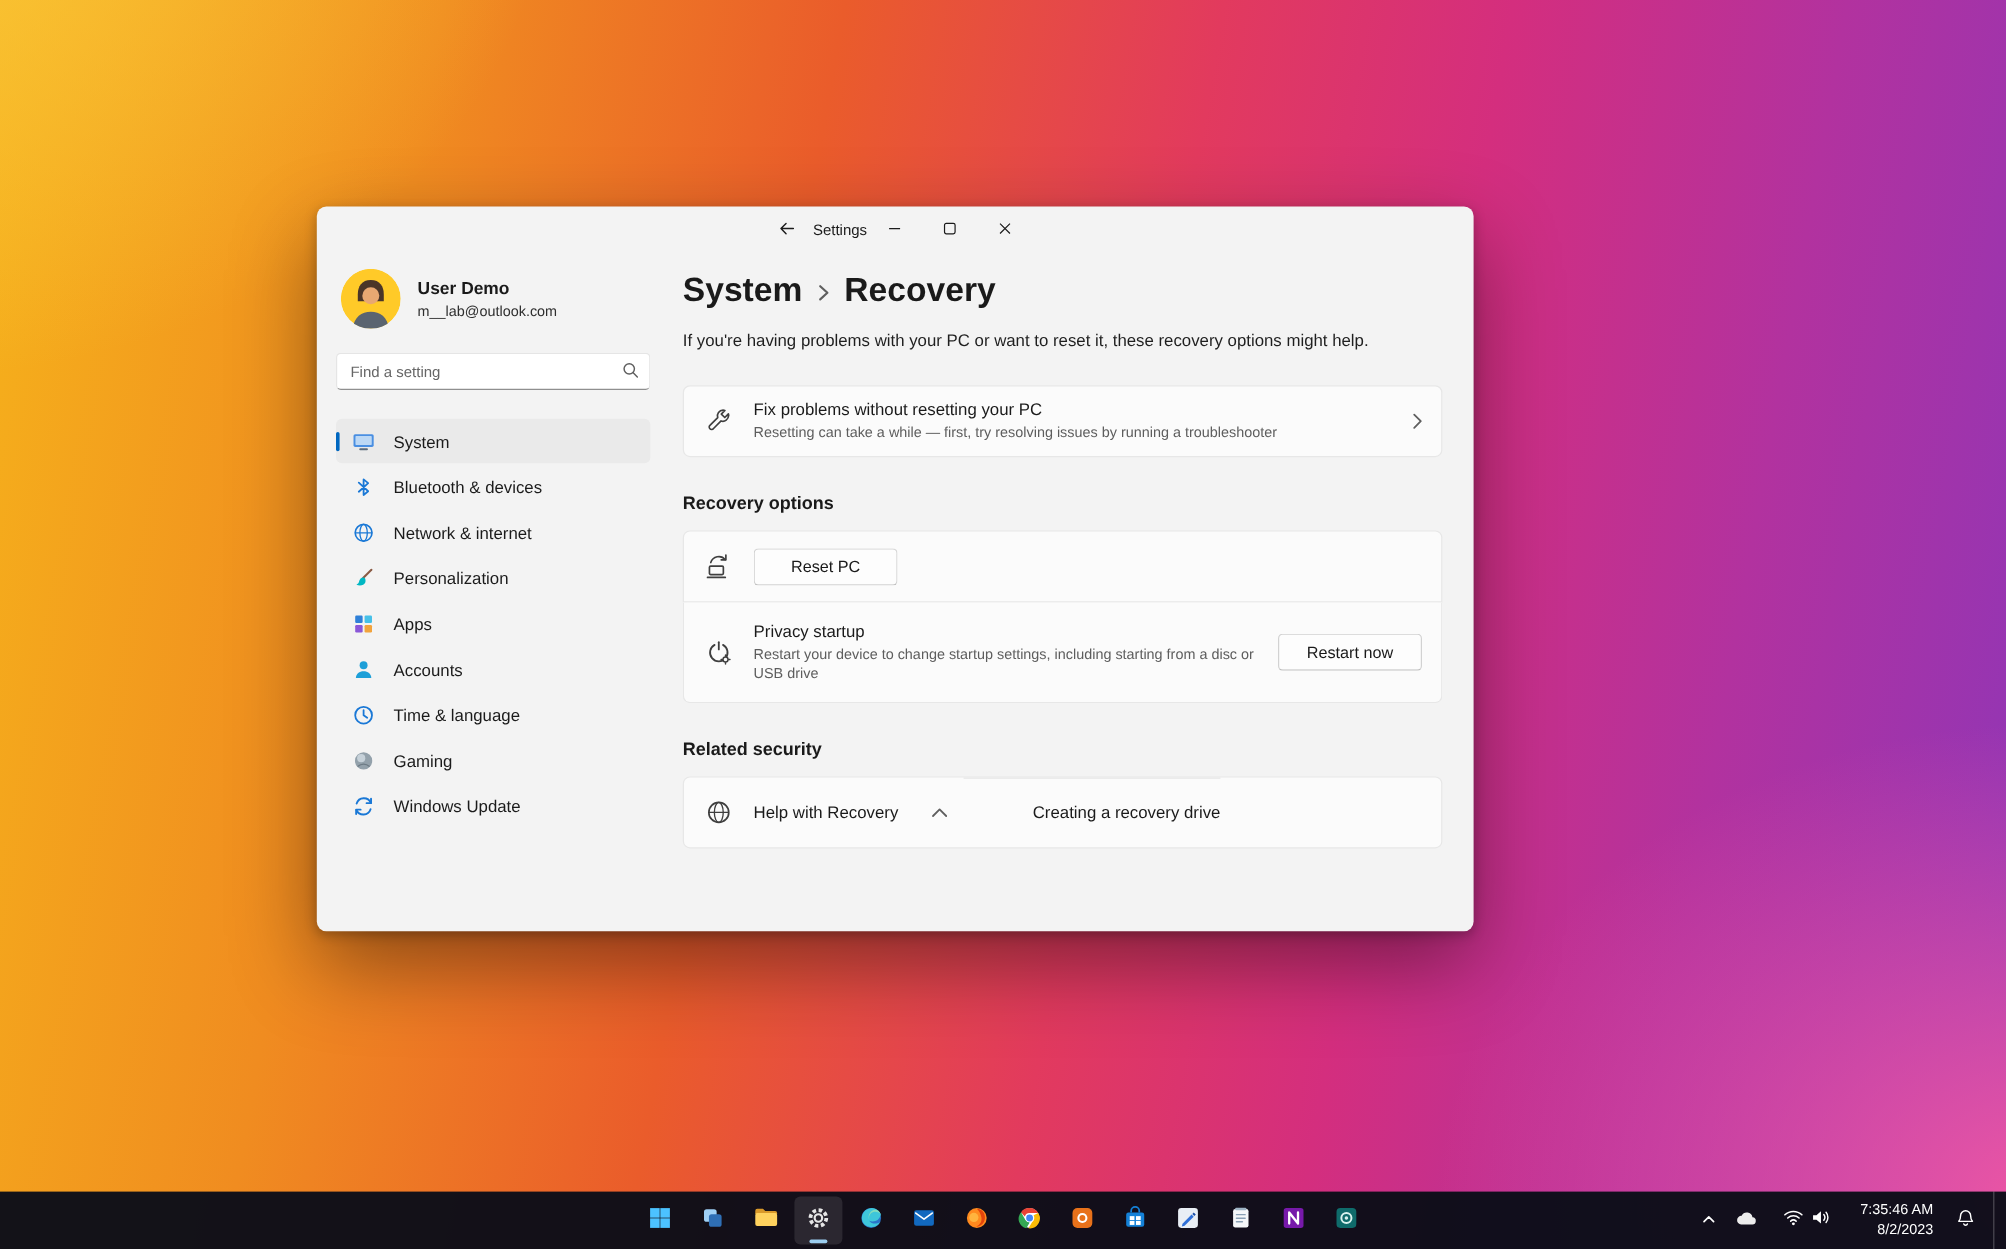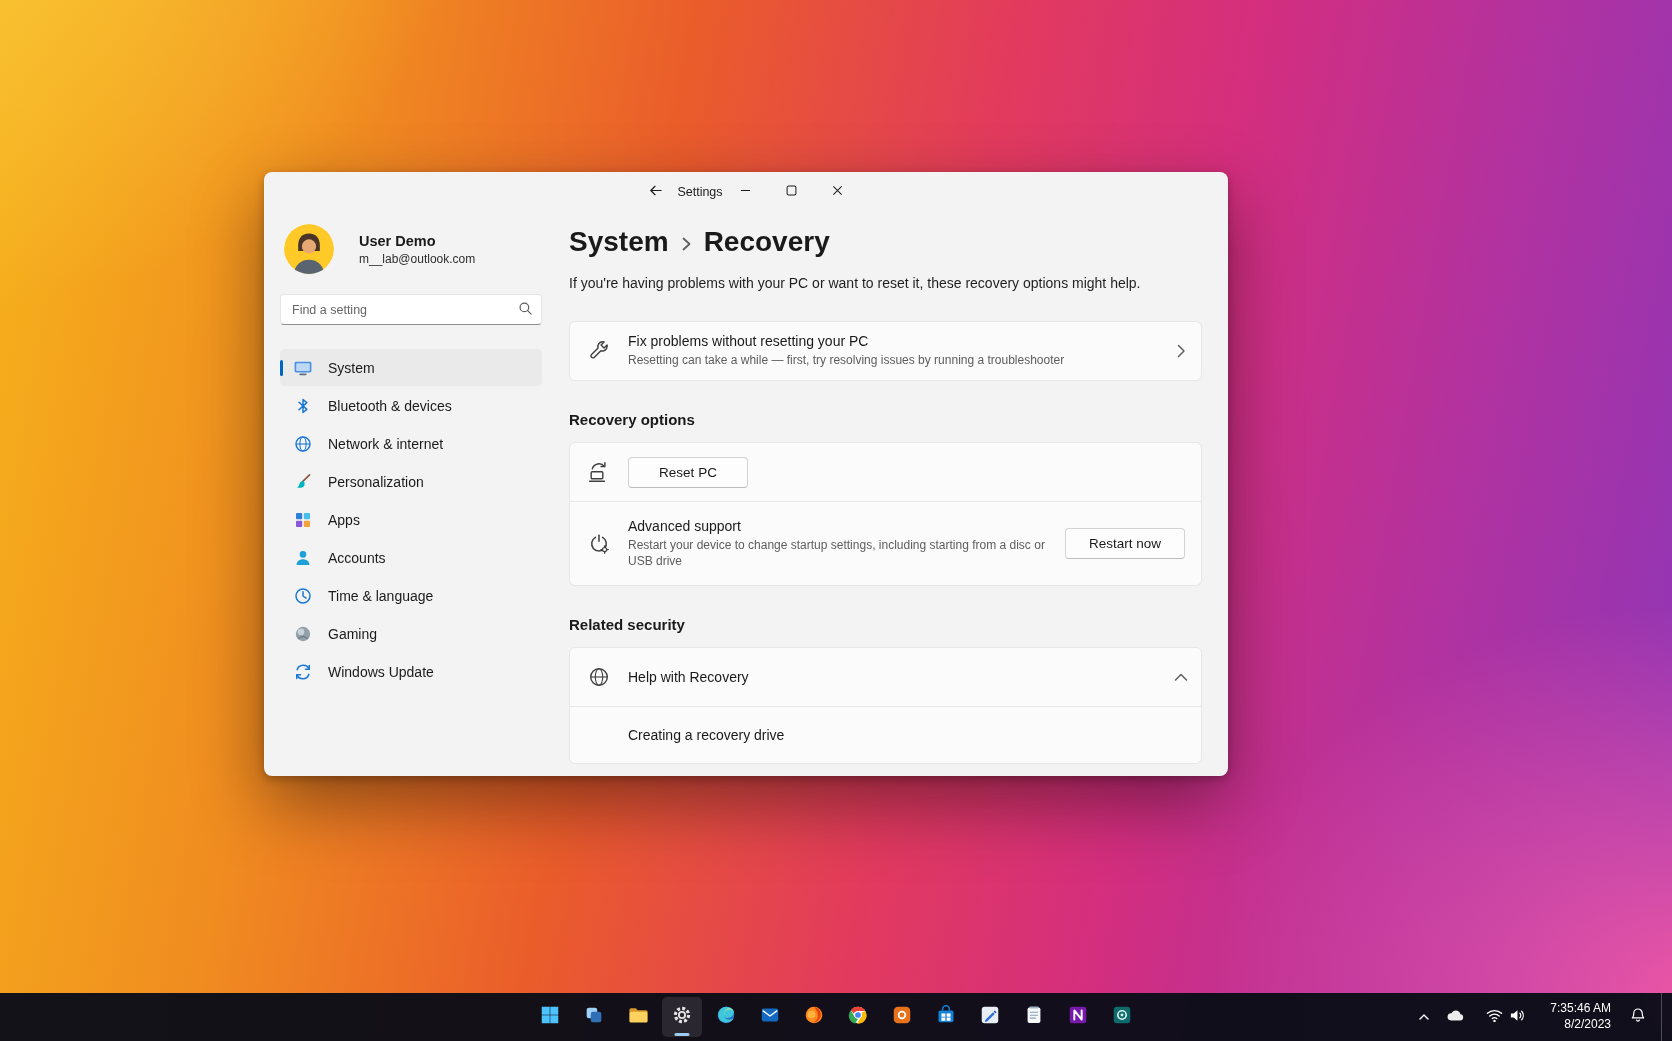--- a/index.html
+++ b/index.html
@@ -24,21 +24,21 @@
     display:flex; align-items:center; justify-content:center; cursor:pointer; }
   .win-title { font-size:12.5px; color:#1b1b1b; }
   .win-controls { display:flex; align-self:flex-start; }
   .win-controls button { width:46px; height:38px; border:none; background:transparent; display:flex;
     align-items:center; justify-content:center; cursor:pointer; }
 
   .window-body { flex:1; display:flex; min-height:0; }
 
   
   .sidebar { flex:0 0 290px; padding:2px 12px 0 16px; }
-  .user-row { display:flex; align-items:center; gap:25px; padding:10px 4px 0 4px; cursor:pointer; }
+  .user-row { display:flex; align-items:center; gap:14px; padding:10px 4px 0 4px; cursor:pointer; }
   .avatar { width:50px; height:50px; border-radius:50%; overflow:hidden; flex:0 0 50px; }
   .user-name { font-size:14.5px; font-weight:700; color:#1a1a1a; }
   .user-email { font-size:12px; color:#2e2e2e; margin-top:3px; }
 
   .searchbox { position:relative; margin-top:20px; }
   .searchbox input { width:100%; height:31px; background:#ffffff; border:1px solid #e5e5e5;
     border-bottom:1px solid #8f8f8f; border-radius:4px; padding:0 32px 0 11px; font-size:12.5px;
     color:#1b1b1b; font-family:inherit; outline:none; }
   .searchbox input::placeholder { color:#666; }
   .searchbox .search-ic { position:absolute; right:9px; top:7px; }
@@ -75,21 +75,21 @@
   .card-group .card { border-radius:0; }
   .card-group .card:first-child { border-radius:6px 6px 0 0; }
   .card-group .card + .card { border-top:none; border-radius:0 0 6px 6px; }
   .reset-card { height:60px; }
   .advanced-card { height:84px; }
 
   .win-btn { min-width:120px; height:31px; margin-right:16px; background:#fdfdfd;
     border:1px solid #d2d2d2; border-bottom-color:#bdbdbd; border-radius:4px;
     font-size:13.5px; color:#1a1a1a; font-family:inherit; cursor:pointer; flex:0 0 auto; }
 
-  .help-card { flex-direction:column; align-items:stretch; padding:0; }
+  .help-card { flex-direction:row; align-items:stretch; padding:0; }
   .help-head { display:flex; align-items:center; height:58px; cursor:pointer; }
   .help-link-row { border-top:1px solid #e7e7e7; height:57px; display:flex; align-items:center;
     padding-left:58px; }
   .help-link { font-size:14px; color:#1a1a1a; cursor:pointer; }
 
   
   .taskbar { position:absolute; left:0; bottom:0; width:100%; height:48px;
     background:rgba(11,13,24,0.97); }
   .tb-center { position:absolute; left:50%; top:4px; transform:translateX(-50%);
     display:flex; gap:4px; }
@@ -330,21 +330,21 @@
                   <circle cx="17.6" cy="17.6" r="2.1" fill="#fbfbfb" stroke="#3f3f3f" stroke-width="1.2"></circle>
                   <g stroke="#3f3f3f" stroke-width="1.2" stroke-linecap="round">
                     <path d="M17.6 14.9v-1"></path>
                     <path d="M17.6 21.3v-1"></path>
                     <path d="M14.9 17.6h-1"></path>
                     <path d="M21.3 17.6h-1"></path>
                   </g>
                 </svg>
             </div>
             <div class="text-cell">
-              <div class="card-title">Advanced support</div>
+              <div class="card-title">Privacy startup</div>
               <div class="card-sub">Restart your device to change startup settings, including starting from a disc or USB drive</div>
             </div>
             <button class="win-btn">Restart now</button>
           </div>
 
         </div>
 
         <h2 class="section-h">Related security</h2>
 
         <div class="card help-card">

